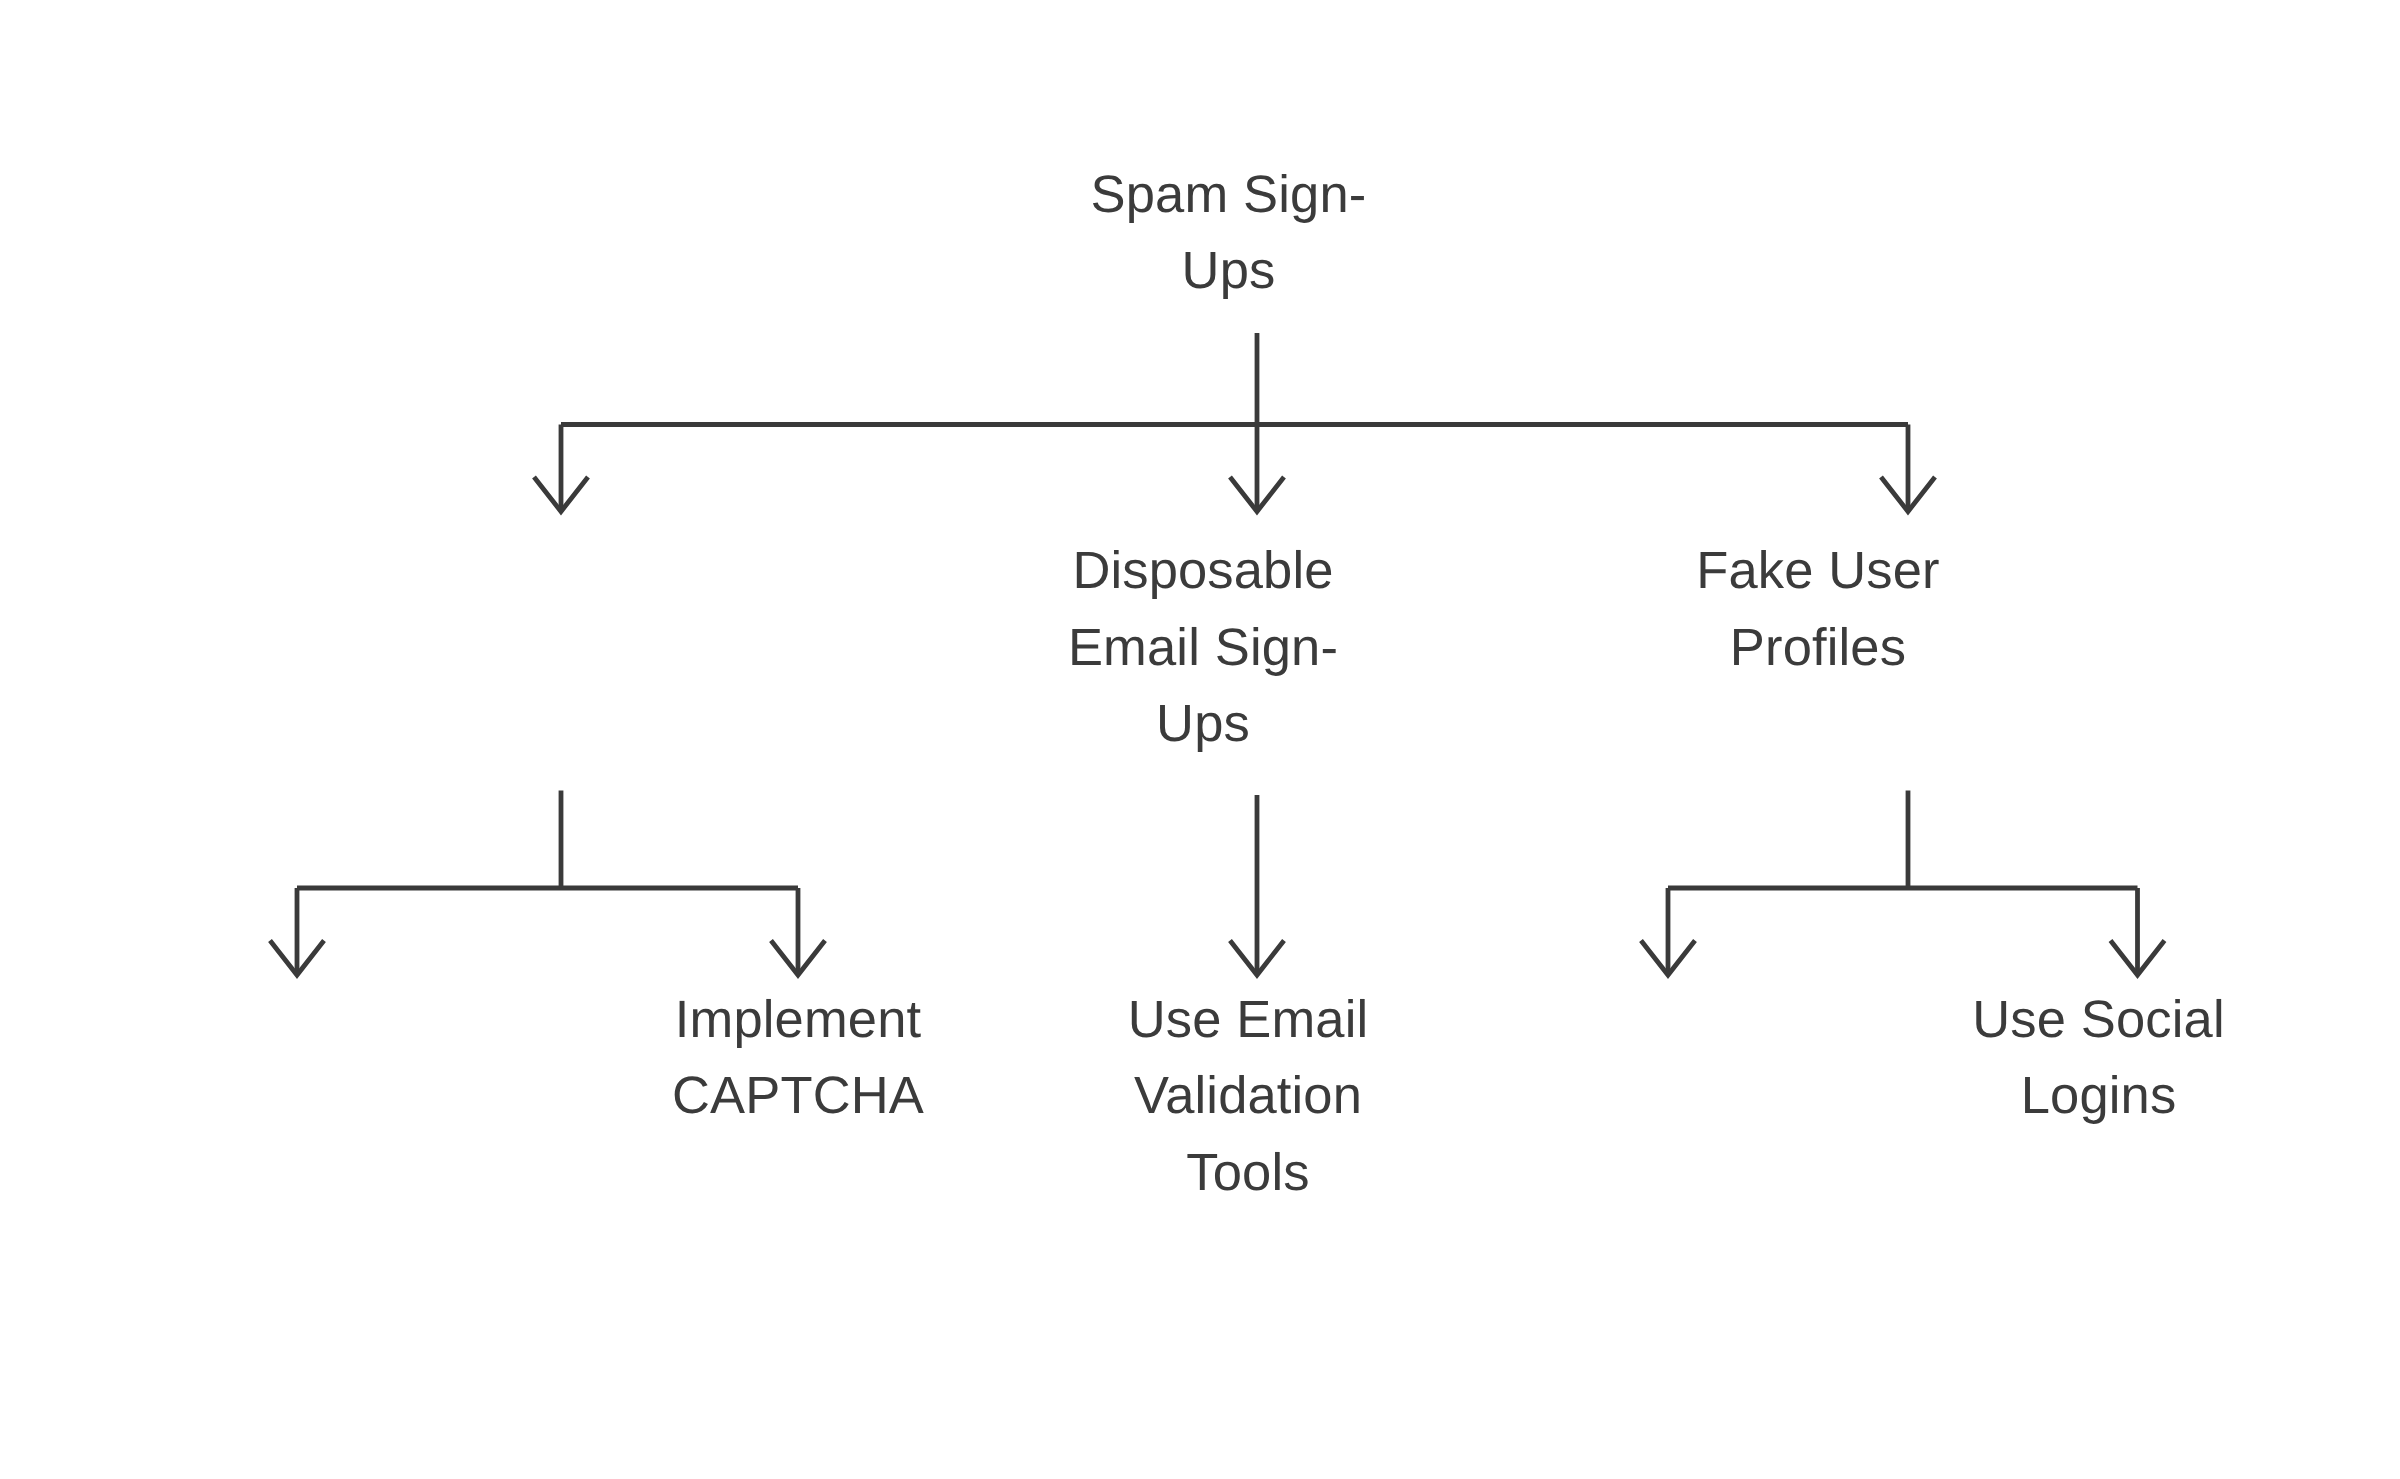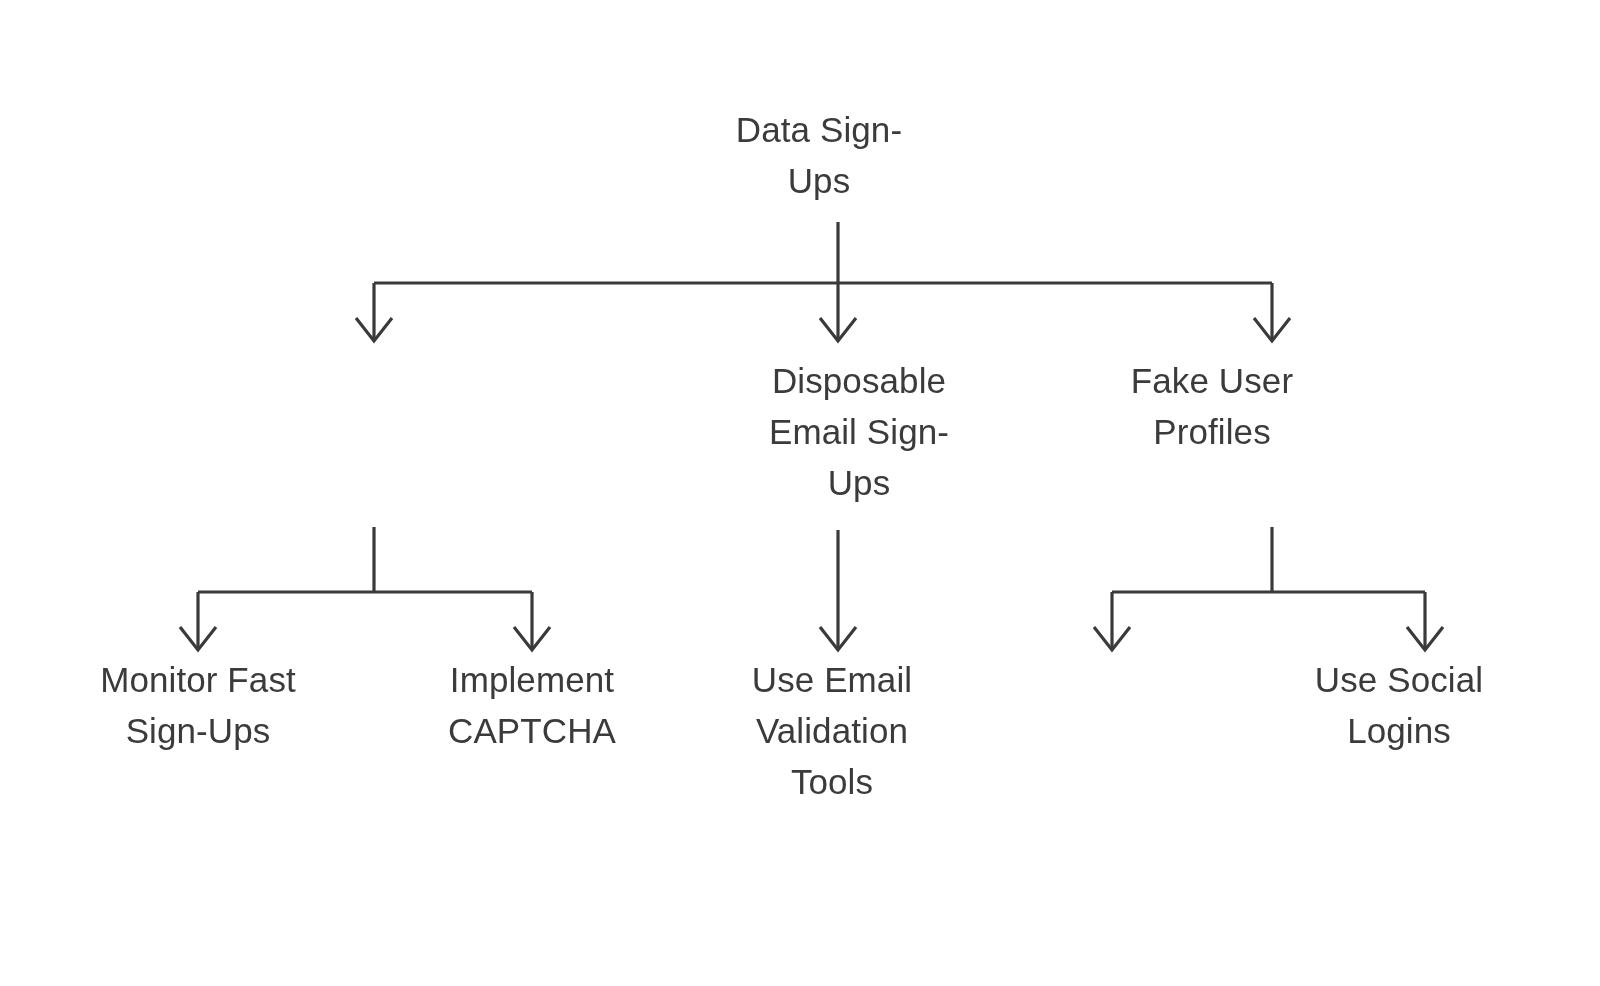--- a/index.html
+++ b/index.html
@@ -41,21 +41,21 @@
     left: 688px;
     top: 104px;
     width: 262px;
   }
   .node-b1 {
     left: 238px;
     top: 355px;
     width: 254px;
   }
   .node-b2 {
-    left: 721px;
+    left: 664px;
     top: 355px;
     width: 276px;
   }
   .node-b3 {
     left: 1088px;
     top: 355px;
     width: 248px;
   }
   .node-l1 {
     left: 58px;
@@ -121,33 +121,31 @@
 
       <path d="M 1112 592 L 1112 649"></path>
       <path d="M 1094 627 L 1112 650 L 1130 627"></path>
 
       <path d="M 1425 592 L 1425 649"></path>
       <path d="M 1407 627 L 1425 650 L 1443 627"></path>
 
     </g>
   </svg>
 
-  <div class="node-label node-root">Data Sign-
+  <div class="node-label node-root">Spam Sign-
 Ups</div>
 
 
   <div class="node-label node-b2">Disposable
 Email Sign-
 Ups</div>
 
   <div class="node-label node-b3">Fake User
 Profiles</div>
 
-  <div class="node-label node-l1">Monitor Fast
-Sign-Ups</div>
 
   <div class="node-label node-l2">Implement
 CAPTCHA</div>
 
   <div class="node-label node-l3">Use Email
 Validation
 Tools</div>
 
 
   <div class="node-label node-l5">Use Social

